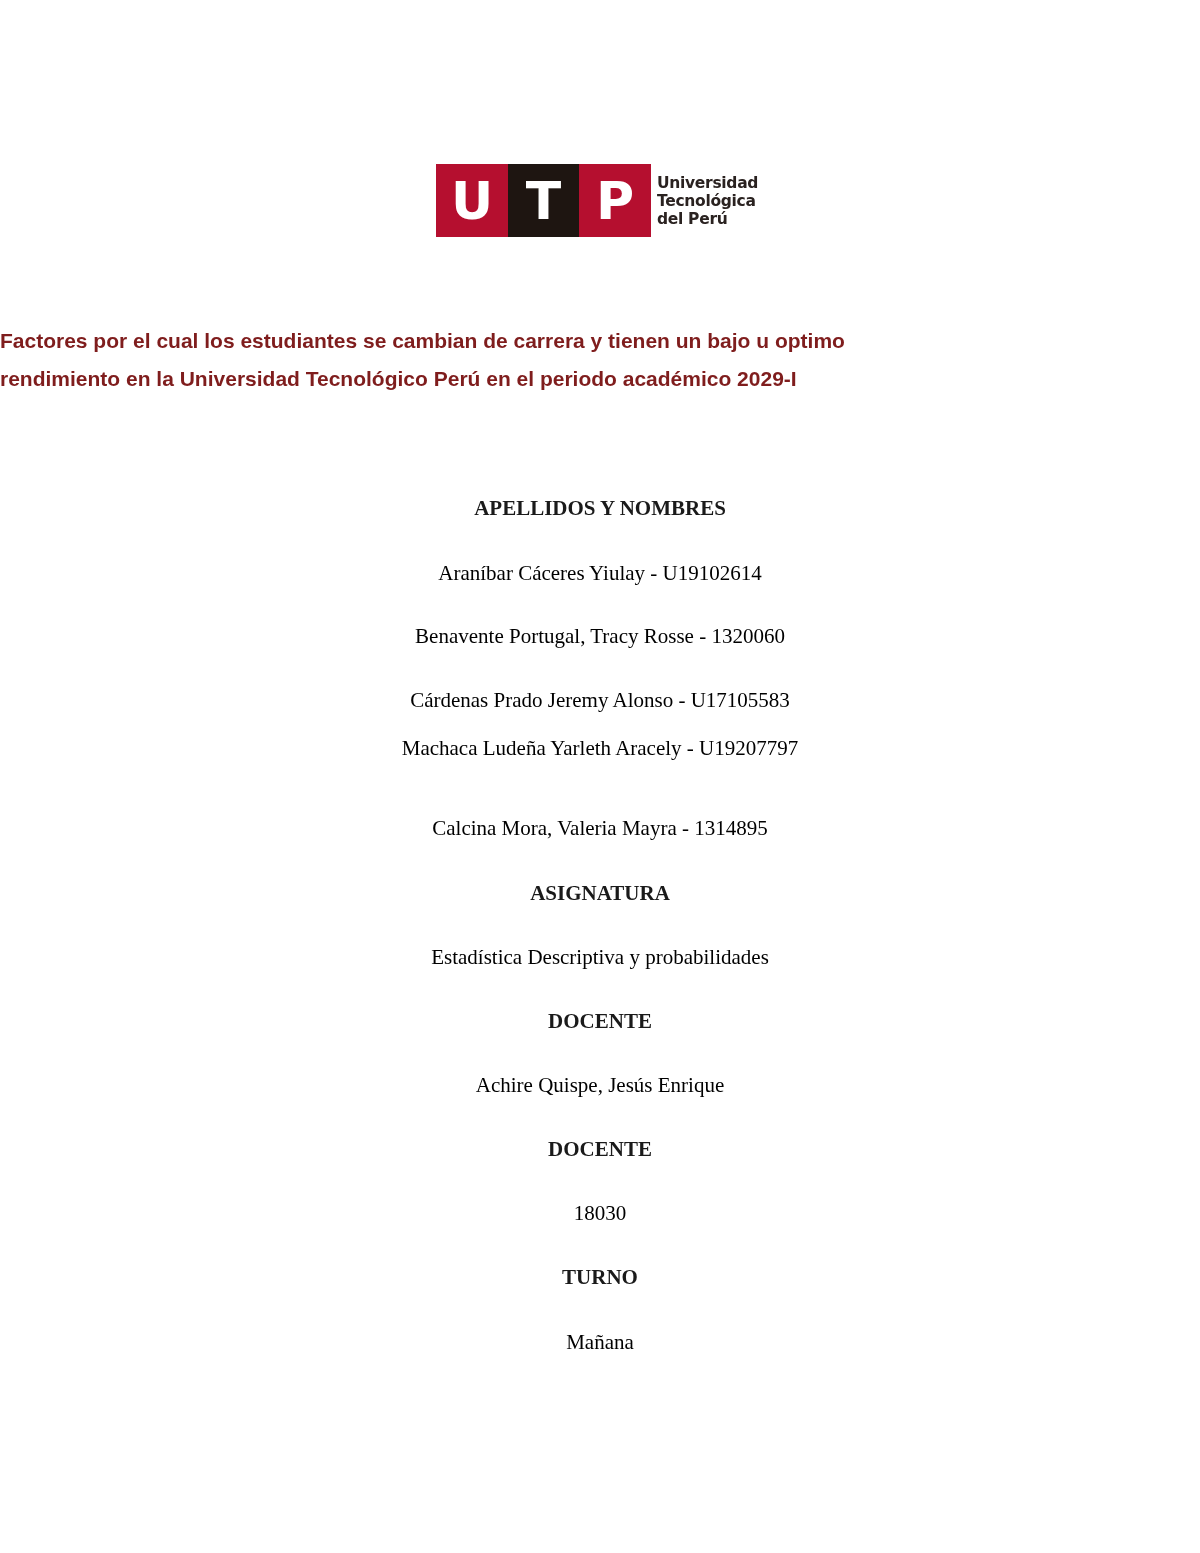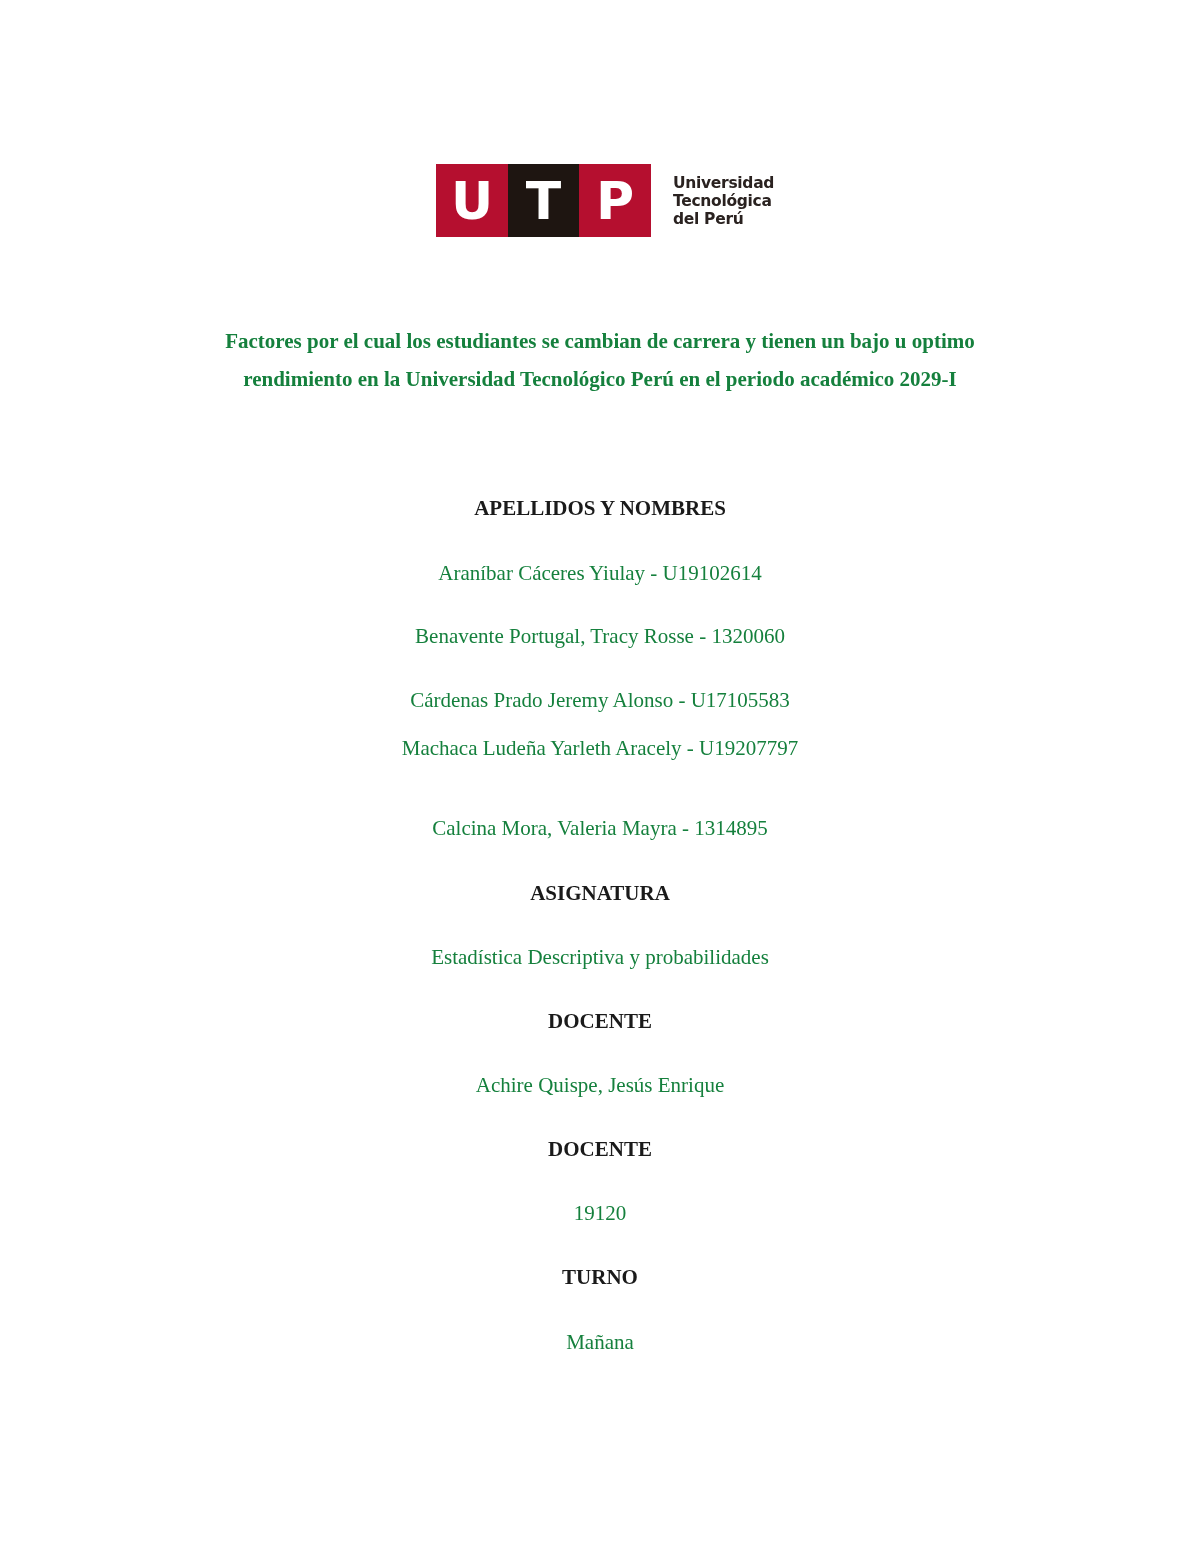--- a/index.html
+++ b/index.html
@@ -5,27 +5,27 @@
   html, body { margin: 0; padding: 0; background: #ffffff; }
   body { width: 1200px; height: 1553px; position: relative; overflow: hidden;
          font-family: "DejaVu Serif", "Liberation Serif", serif; color: #1a1a1a; }
   .logo { position: absolute; left: 436px; top: 164px; height: 73px; display: flex; align-items: center; }
   .logo-box { display: flex; height: 73px; }
   .seg { width: 72px; height: 73px; display: flex; align-items: center; justify-content: center;
          color: #ffffff; font-family: "DejaVu Sans", "Liberation Sans", sans-serif; font-weight: bold;
          font-size: 52px; line-height: 1; }
   .seg.red { background: #b50f2f; }
   .seg.black { background: #1e1511; width: 71px; }
-  .logo-text { margin-left: 22px; font-family: "DejaVu Sans", "Liberation Sans", sans-serif; font-weight: bold;
+  .logo-text { margin-left: 6px; font-family: "DejaVu Sans", "Liberation Sans", sans-serif; font-weight: bold;
                font-size: 15.5px; line-height: 18px; color: #2a2220; letter-spacing: -0.3px; }
   .logo-text div { white-space: nowrap; }
-  .title { position: absolute; left: 0; width: 1200px; top: 322px; text-align: center;
-           font-family: Liberation Serif, serif; font-weight: bold; font-size: 21px; line-height: 38px; color: #15803d; }
+  .title { position: absolute; left: 0; width: 1200px; top: 322px; text-align: left;
+           font-family: Liberation Sans, sans-serif; font-weight: bold; font-size: 21px; line-height: 38px; color: #7f1d1d; }
   .line { position: absolute; left: 0; width: 1200px; text-align: center;
-          font-family: "Liberation Serif", "DejaVu Serif", serif; font-size: 21px; line-height: 26px; color: #15803d; }
+          font-family: "Liberation Serif", "DejaVu Serif", serif; font-size: 21px; line-height: 26px; color: #000000; }
   .line.bold { font-weight: bold; color: #1a1a1a; }
 </style>
 </head>
 <body>
 
 <div class="logo">
   <div class="logo-box">
     <div class="seg red">U</div>
     <div class="seg black">T</div>
     <div class="seg red">P</div>
@@ -49,16 +49,16 @@
 <div class="line" style="top:735px">Machaca Ludeña Yarleth Aracely - U19207797</div>
 <div class="line" style="top:815px">Calcina Mora, Valeria Mayra - 1314895</div>
 
 <div class="line bold" style="top:880px">ASIGNATURA</div>
 <div class="line" style="top:944px">Estadística Descriptiva y probabilidades</div>
 
 <div class="line bold" style="top:1008px">DOCENTE</div>
 <div class="line" style="top:1072px">Achire Quispe, Jesús Enrique</div>
 
 <div class="line bold" style="top:1136px">DOCENTE</div>
-<div class="line" style="top:1200px">19120</div>
+<div class="line" style="top:1200px">18030</div>
 
 <div class="line bold" style="top:1264px">TURNO</div>
 <div class="line" style="top:1329px">Mañana</div>
 
 </body></html>

